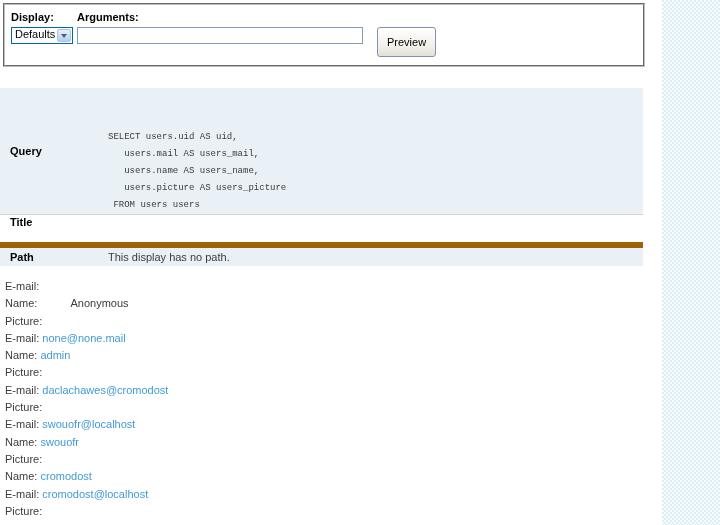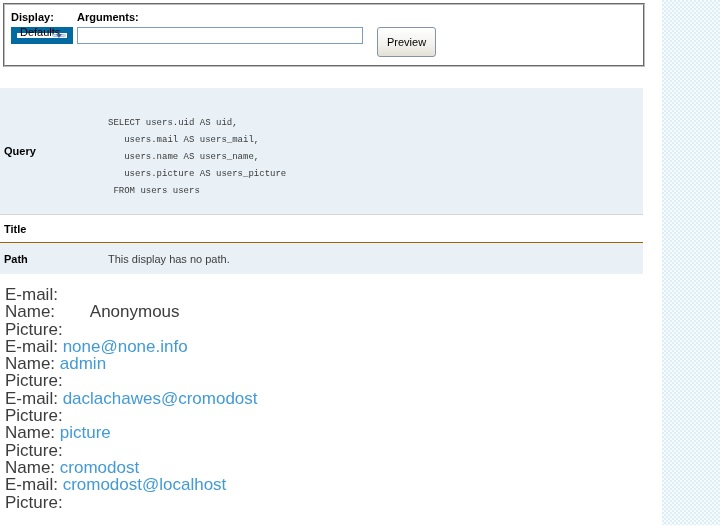--- a/index.html
+++ b/index.html
@@ -29,23 +29,23 @@
   }
   .form-row { display: flex; }
   .col-display { width: 66px; flex: 0 0 66px; }
   .col-args { flex: 1; }
   .field-label {
     font-size: 11px; font-weight: bold; color: #000;
     display: block; margin: 1px 0 4px 0;
   }
   .xp-select {
     position: relative; width: 62px; height: 17px;
-    border: 6px solid #0369a1; background: #fff;
+    border: 1px solid #0369a1; background: #fff;
     font-size: 11px; color: #000;
-    display: flex; align-items: flex-end;
+    display: flex; align-items: flex-start;
     padding-left: 3px; cursor: default;
   }
   .xp-select-btn {
     position: absolute; right: 1px; top: 1px; bottom: 1px; width: 14px;
     background: linear-gradient(#e7f1fc 0%, #cfe0f3 50%, #b7cfeb 100%);
     border: 1px solid #a8c5e3; border-radius: 2px;
     display: flex; align-items: center; justify-content: center;
   }
   .xp-arrow {
     width: 0; height: 0;
@@ -65,43 +65,43 @@
     border: 1px solid #8492b0; border-radius: 3px;
     background: linear-gradient(#ffffff, #f2f1ec 60%, #e3e1d5);
     cursor: pointer; line-height: 13px;
   }
   .help-text { font-size: 11px; color: #8f8f8f; margin-top: 5px; }
 
   
   .preview-table { margin-top: 21px; width: 643px; }
   .prow { display: flex; width: 100%; }
   .prow-label {
-    flex: 0 0 108px; width: 108px; padding-left: 4px;
+    flex: 0 0 108px; width: 108px; padding-left: 10px;
     display: flex; align-items: center;
     font-size: 11px; font-weight: bold; color: #000;
   }
   .prow-value {
     flex: 1; display: flex; align-items: center;
     font-size: 11px; color: #3c3c3c;
   }
   .prow-query { background: var(--row-bg); height: 126px; }
-  .prow-query .prow-value { align-items: center; }
+  .prow-query .prow-value { align-items: flex-end; }
   .sql-pre {
     margin: 12px 0 0 0;
     font-family: "Liberation Mono", monospace;
     font-size: 9px; line-height: 17px; color: #3a3a3a;
     white-space: pre;
   }
-  .prow-title { background: #fff; height: 28px; border-top: 1px solid #d6d6d6; }
-  .prow-path { background: var(--row-bg); height: 32px; border-top: 1px solid #a16207; }
+  .prow-title { background: #fff; height: 15px; border-top: 1px solid #d6d6d6; }
+  .prow-path { background: var(--row-bg); height: 24px; border-top: 6px solid #a16207; margin-top: 13px; }
 
   
   .results { margin: 12px 0 0 5px; }
   .result-line {
-    font-size: 17px; line-height: 17.3px; height: 17.3px;
+    font-size: 11px; line-height: 17.3px; height: 17.3px;
     color: #3c3c3c; white-space: nowrap;
   }
   .rf-label { color: #3c3c3c; }
   .rf-value { color: #3c3c3c; margin-left: 30px; }
   .rf-link { color: var(--link); text-decoration: none; }
 </style>
 </head>
 <body>
 
 <div class="page">
@@ -145,25 +145,26 @@
     <div class="prow prow-path">
       <div class="prow-label">Path</div>
       <div class="prow-value">This display has no path.</div>
     </div>
   </div>
 
   <div class="results">
       <div class="result-line"><span class="rf-label">E-mail: </span></div>
       <div class="result-line"><span class="rf-label">Name: </span><span class="rf-value">Anonymous</span></div>
       <div class="result-line"><span class="rf-label">Picture: </span></div>
-      <div class="result-line"><span class="rf-label">E-mail: </span><a class="rf-link" href="#">none@none.info</a></div>
+      <div class="result-line"><span class="rf-label">E-mail: </span><a class="rf-link" href="#">none@none.mail</a></div>
       <div class="result-line"><span class="rf-label">Name: </span><a class="rf-link" href="#">admin</a></div>
       <div class="result-line"><span class="rf-label">Picture: </span></div>
       <div class="result-line"><span class="rf-label">E-mail: </span><a class="rf-link" href="#">daclachawes@cromodost</a></div>
       <div class="result-line"><span class="rf-label">Picture: </span></div>
-      <div class="result-line"><span class="rf-label">Name: </span><a class="rf-link" href="#">picture</a></div>
+      <div class="result-line"><span class="rf-label">E-mail: </span><a class="rf-link" href="#">swouofr@localhost</a></div>
+      <div class="result-line"><span class="rf-label">Name: </span><a class="rf-link" href="#">swouofr</a></div>
       <div class="result-line"><span class="rf-label">Picture: </span></div>
       <div class="result-line"><span class="rf-label">Name: </span><a class="rf-link" href="#">cromodost</a></div>
       <div class="result-line"><span class="rf-label">E-mail: </span><a class="rf-link" href="#">cromodost@localhost</a></div>
       <div class="result-line"><span class="rf-label">Picture: </span></div>
     </div>
 
 </div>
 
 </body></html>

